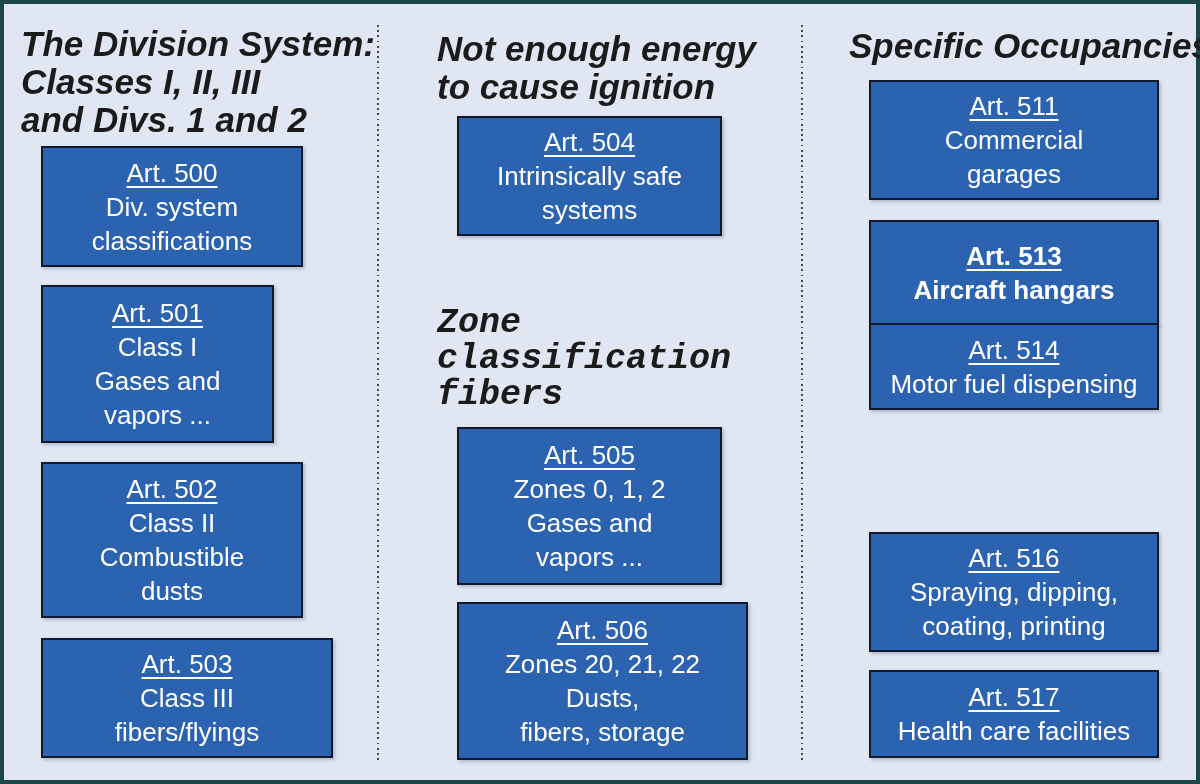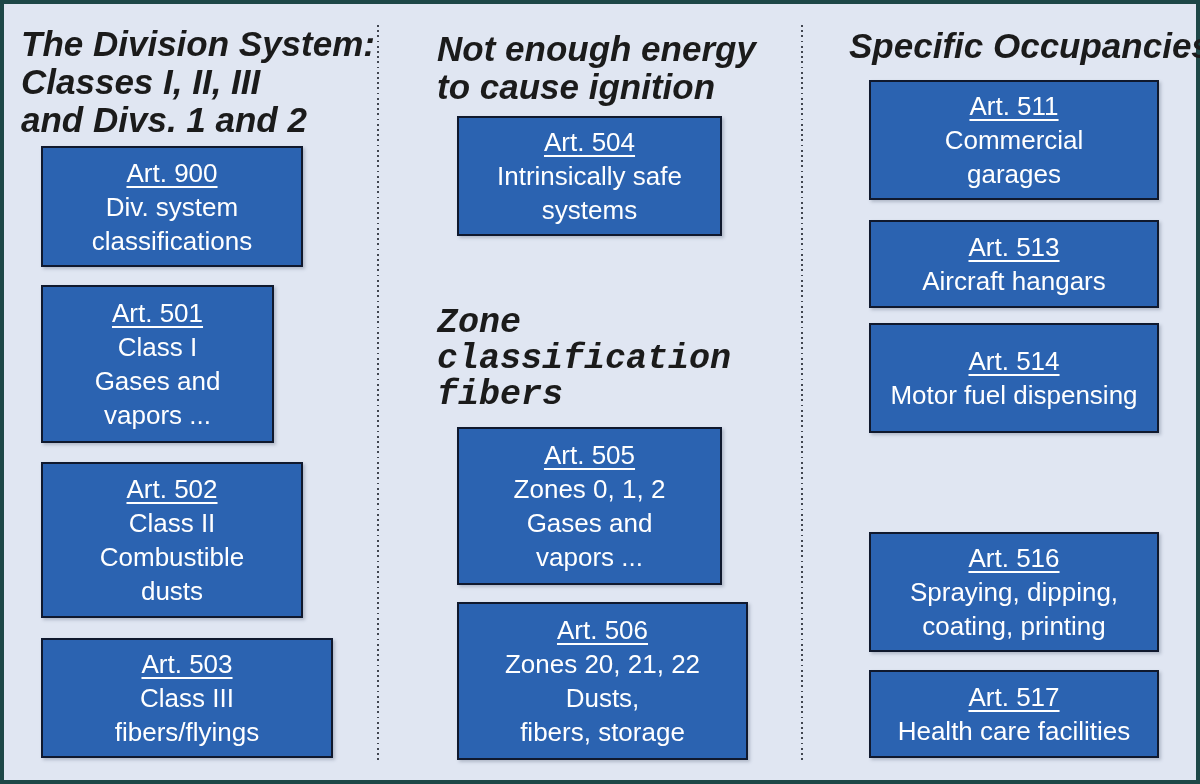--- a/index.html
+++ b/index.html
@@ -70,21 +70,21 @@
 
 <div class="canvas">
 
   <div class="col-header" style="left:17px;top:21px;width:302px;">
     <div>The Division System:</div>
     <div>Classes I, II, III</div>
     <div>and Divs. 1 and 2</div>
   </div>
 
   <div class="abox" style="left:37px;top:142px;width:262px;height:121px;">
-    <span class="art">Art. 900</span>
+    <span class="art">Art. 500</span>
     <span>Div. system</span>
     <span>classifications</span>
   </div>
 
   <div class="abox" style="left:37px;top:281px;width:233px;height:158px;">
     <span class="art">Art. 501</span>
     <span>Class I</span>
     <span>Gases and</span>
     <span>vapors ...</span>
   </div>
@@ -140,26 +140,26 @@
   <div class="col-header" style="left:845px;top:24px;width:330px;line-height:36px;">
     <div>Specific Occupancies</div>
   </div>
 
   <div class="abox" style="left:865px;top:76px;width:290px;height:120px;">
     <span class="art">Art. 511</span>
     <span>Commercial</span>
     <span>garages</span>
   </div>
 
-  <div class="abox" style="left:865px;top:216px;width:290px;height:88px;">
+  <div class="abox" style="left:865px;top:216px;width:290px;height:105px;font-weight:bold;">
     <span class="art">Art. 513</span>
     <span>Aircraft hangars</span>
   </div>
 
-  <div class="abox" style="left:865px;top:319px;width:290px;height:110px;">
+  <div class="abox" style="left:865px;top:319px;width:290px;height:87px;">
     <span class="art">Art. 514</span>
     <span>Motor fuel dispensing</span>
   </div>
 
 
   <div class="abox" style="left:865px;top:528px;width:290px;height:120px;">
     <span class="art">Art. 516</span>
     <span>Spraying, dipping,</span>
     <span>coating, printing</span>
   </div>

